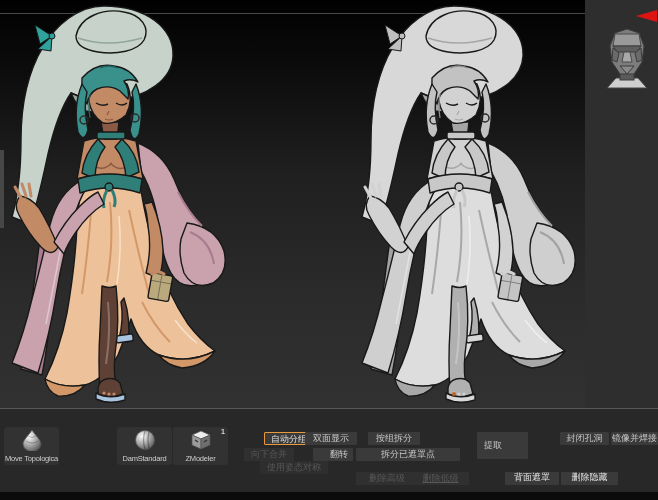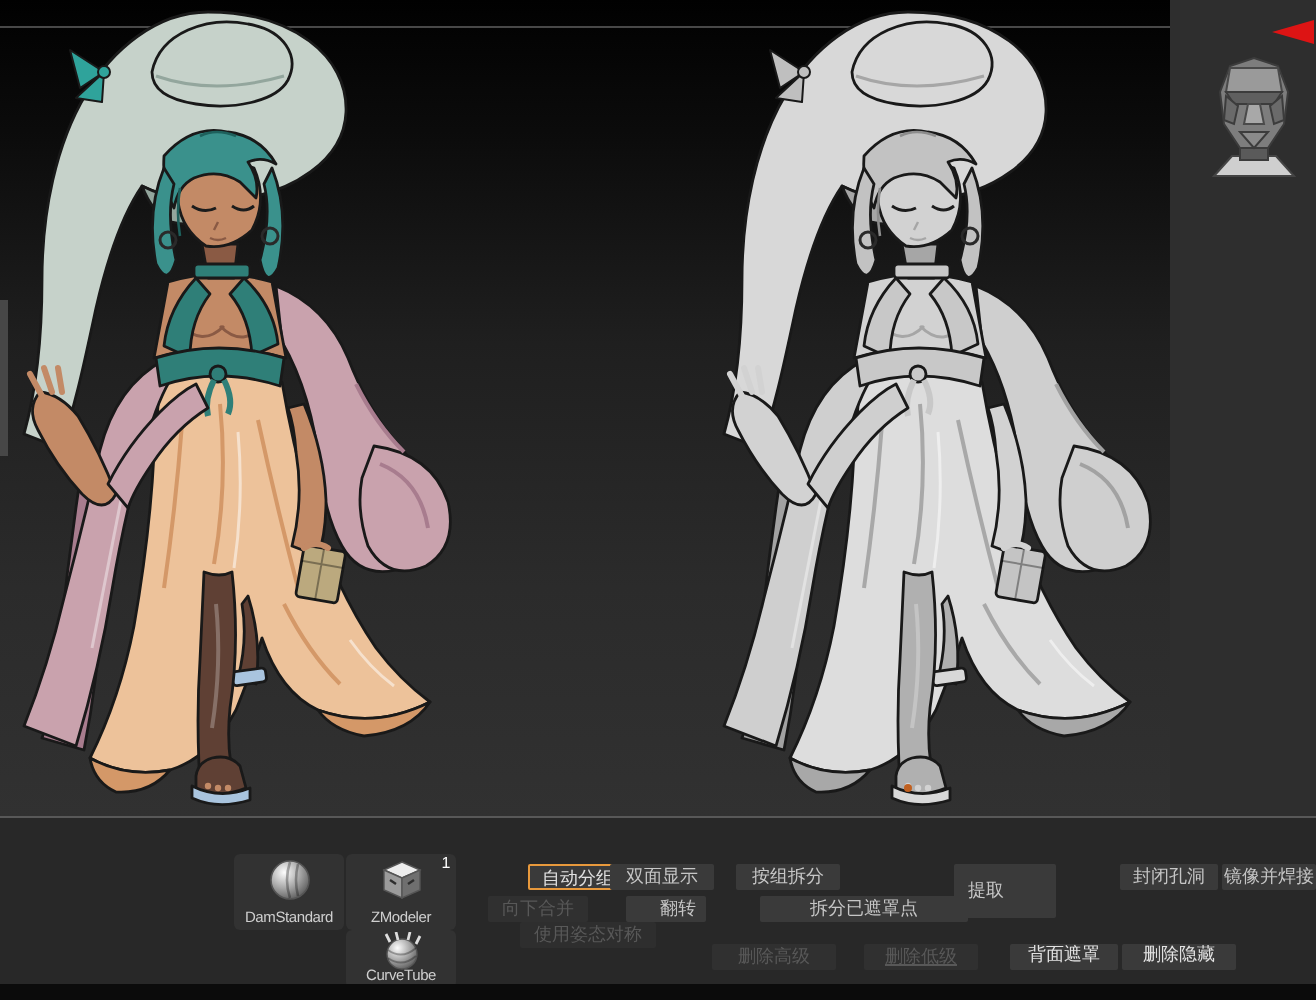--- a/index.html
+++ b/index.html
@@ -158,61 +158,60 @@
       <polygon points="10,20 38,20 34,26 14,26" fill="#5f5f5f" stroke="#3c3c3c"></polygon>
       <polygon points="21,26 27,26 29,36 19,36" fill="#a8a8a8" stroke="#4a4a4a"></polygon>
       <polygon points="10,22 16,27 14,36 9,34" fill="#6a6a6a" stroke="#3c3c3c"></polygon>
       <polygon points="38,22 32,27 34,36 39,34" fill="#6a6a6a" stroke="#3c3c3c"></polygon>
       <polygon points="17,40 31,40 24,48" fill="#8a8a8a" stroke="#3c3c3c"></polygon>
     </svg>
   </div>
 
   <div class="bottom">
 
+    <div class="bslot" style="left:4px;top:18px;">
+      <svg width="22" height="22" viewBox="0 0 22 22">
+        <path d="M11 1 C15 7 20 11 20 15 A9 7.5 0 1 1 2 15 C2 11 7 7 11 1 Z" fill="url(#gb)" stroke="#555" stroke-width=".8"></path>
+        <path d="M5 12 Q11 16 17 12 M7 7 Q11 10 15 7" stroke="rgba(0,0,0,.25)" fill="none"></path>
+      </svg>
+      <div class="blabel">Move Topologica</div>
+    </div>
     <div class="bslot" style="left:117px;top:18px;">
       <svg width="22" height="22" viewBox="0 0 22 22">
         <circle cx="11" cy="11" r="9.5" fill="url(#gb)" stroke="#555" stroke-width=".8"></circle>
         <path d="M11 2 Q8 11 11 20 M15 3 Q13 11 15 19" stroke="rgba(0,0,0,.3)" fill="none" stroke-width="1.3"></path>
       </svg>
       <div class="blabel">DamStandard</div>
     </div>
     <div class="bslot" style="left:173px;top:18px;">
       <svg width="22" height="22" viewBox="0 0 22 22">
         <polygon points="11,2 20,6 11,10 2,6" fill="#ededed" stroke="#555" stroke-width=".7"></polygon>
         <polygon points="2,6 11,10 11,20 2,16" fill="#9b9b9b" stroke="#555" stroke-width=".7"></polygon>
         <polygon points="11,10 20,6 20,16 11,20" fill="#6f6f6f" stroke="#555" stroke-width=".7"></polygon>
         <path d="M5 11 l3 2 M14 13 l3 -2" stroke="#2e2e2e" fill="none" stroke-width="1.2"></path>
       </svg>
       <div class="badge">1</div>
       <div class="blabel">ZModeler</div>
     </div>
 
-    <div class="bslot small" style="left:173px;top:56px;">
-      <svg width="22" height="19" viewBox="0 0 22 19">
-        <circle cx="11" cy="11" r="7.5" fill="url(#gb)" stroke="#555" stroke-width=".7"></circle>
-        <path d="M5 5 L3 1 M9 4 L8 0 M14 4 L15 0 M18 6 L20 2" stroke="#ddd" stroke-width="1.4" fill="none"></path>
-        <path d="M4 9 Q11 14 18 8 M4 13 Q11 18 18 12" stroke="rgba(0,0,0,.3)" fill="none"></path>
-      </svg>
-      <div class="blabel">CurveTube</div>
-    </div>
 
     <div class="zbtn hl" style="left:244px;top:23px;width:50px;margin-left:20px;">自动分组</div>
     <div class="zbtn" style="left:305px;top:23px;width:52px;">双面显示</div>
     <div class="zbtn" style="left:368px;top:23px;width:52px;">按组拆分</div>
 
     <div class="zbtn tall" style="left:477px;top:23px;width:51px;">提取</div>
 
     <div class="zbtn" style="left:560px;top:23px;width:49px;">封闭孔洞</div>
     <div class="zbtn" style="left:611px;top:23px;width:47px;">镜像并焊接</div>
 
     <div class="zbtn dis" style="left:244px;top:39px;width:50px;">向下合并</div>
     <div class="zbtn" style="left:313px;top:39px;width:40px;padding-left:12px;">翻转</div>
-    <div class="zbtn" style="left:380px;top:39px;width:104px;">拆分已遮罩点</div>
+    <div class="zbtn" style="left:356px;top:39px;width:104px;">拆分已遮罩点</div>
 
     <div class="zbtn dis" style="left:260px;top:52px;width:68px;background:#2e2e2e;">使用姿态对称</div>
     <div class="zbtn dis" style="left:356px;top:63px;width:62px;">删除高级</div>
-    <div class="zbtn dis" style="left:432px;top:63px;width:57px;text-decoration:underline;">删除低级</div>
+    <div class="zbtn dis" style="left:412px;top:63px;width:57px;text-decoration:underline;">删除低级</div>
     <div class="zbtn bright" style="left:505px;top:63px;width:54px;">背面遮罩</div>
     <div class="zbtn bright" style="left:561px;top:63px;width:57px;">删除隐藏</div>
   </div>
 
   <div class="bottom-black"></div>
 </div>
 
 </body></html>

